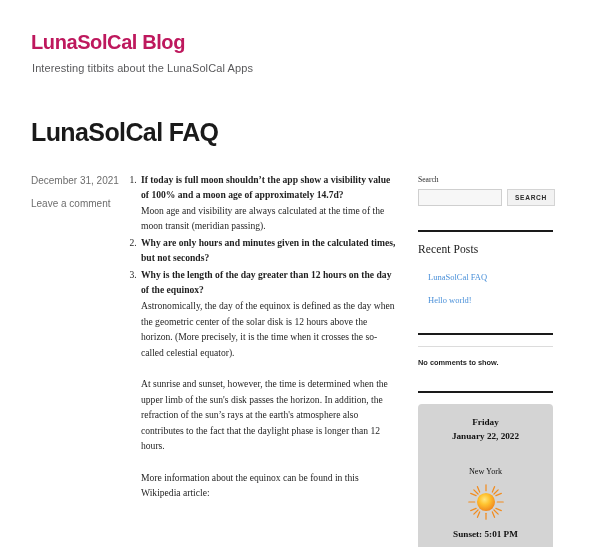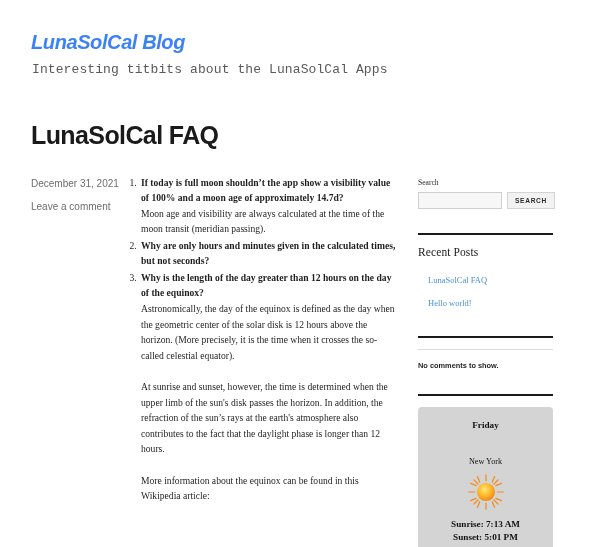--- a/index.html
+++ b/index.html
@@ -16,28 +16,27 @@
 
   
   #site-header {
     padding: 30px 0 0 31px;
   }
   #site-title {
     font-family: "Liberation Sans", sans-serif;
     font-weight: bold;
     font-size: 20px;
     letter-spacing: -0.4px;
-    color: #3b82f6;
+    color: #be185d;
     margin: 0;
     line-height: 1.2;
-    font-style: italic;
   }
   #site-tagline {
-    font-family: Liberation Mono, monospace;
-    font-size: 13px;
+    font-family: Liberation Sans, sans-serif;
+    font-size: 11px;
     color: #59595b;
     margin: 8px 4px 0 1px;
     letter-spacing: 0.1px;
   }
 
   
   #page-wrap {
     display: flex;
     align-items: flex-start;
     padding: 0 0 0 0;
@@ -304,20 +303,21 @@
       <hr class="thin-rule">
       <p class="empty-note">No comments to show.</p>
     </section>
 
     <div class="spacer-24"></div>
 
     <section class="widget">
       <hr class="widget-rule">
       <div id="sun-card">
         <div class="day">Friday</div>
+        <div class="date">January 22, 2022</div>
         <div class="city">New York</div>
         <div id="sun-icon-wrap">
           <svg width="38" height="38" viewBox="0 0 64 64" aria-hidden="true">
             <defs>
               <radialGradient id="sunGrad" cx="42%" cy="36%" r="62%">
                 <stop offset="0%" stop-color="#ffe680"></stop>
                 <stop offset="45%" stop-color="#ffc430"></stop>
                 <stop offset="100%" stop-color="#f28c1e"></stop>
               </radialGradient>
             </defs>
@@ -335,19 +335,18 @@
               <line x1="6.2" y1="17.6" x2="15.3" y2="21.3"></line>
               <line x1="48.7" y1="42.7" x2="57.8" y2="46.4"></line>
               <line x1="6.2" y1="46.4" x2="15.3" y2="42.7"></line>
               <line x1="48.7" y1="21.3" x2="57.8" y2="17.6"></line>
               <line x1="17.6" y1="57.8" x2="21.3" y2="48.7"></line>
               <line x1="42.7" y1="15.3" x2="46.4" y2="6.2"></line>
             </g>
             <circle cx="32" cy="32" r="15.2" fill="url(#sunGrad)"></circle>
           </svg>
         </div>
-        <div class="times">Sunrise: 7:13 AM</div>
         <div class="times">Sunset: 5:01 PM</div>
       </div>
     </section>
 
   </aside>
 </div>
 
 </body></html>

